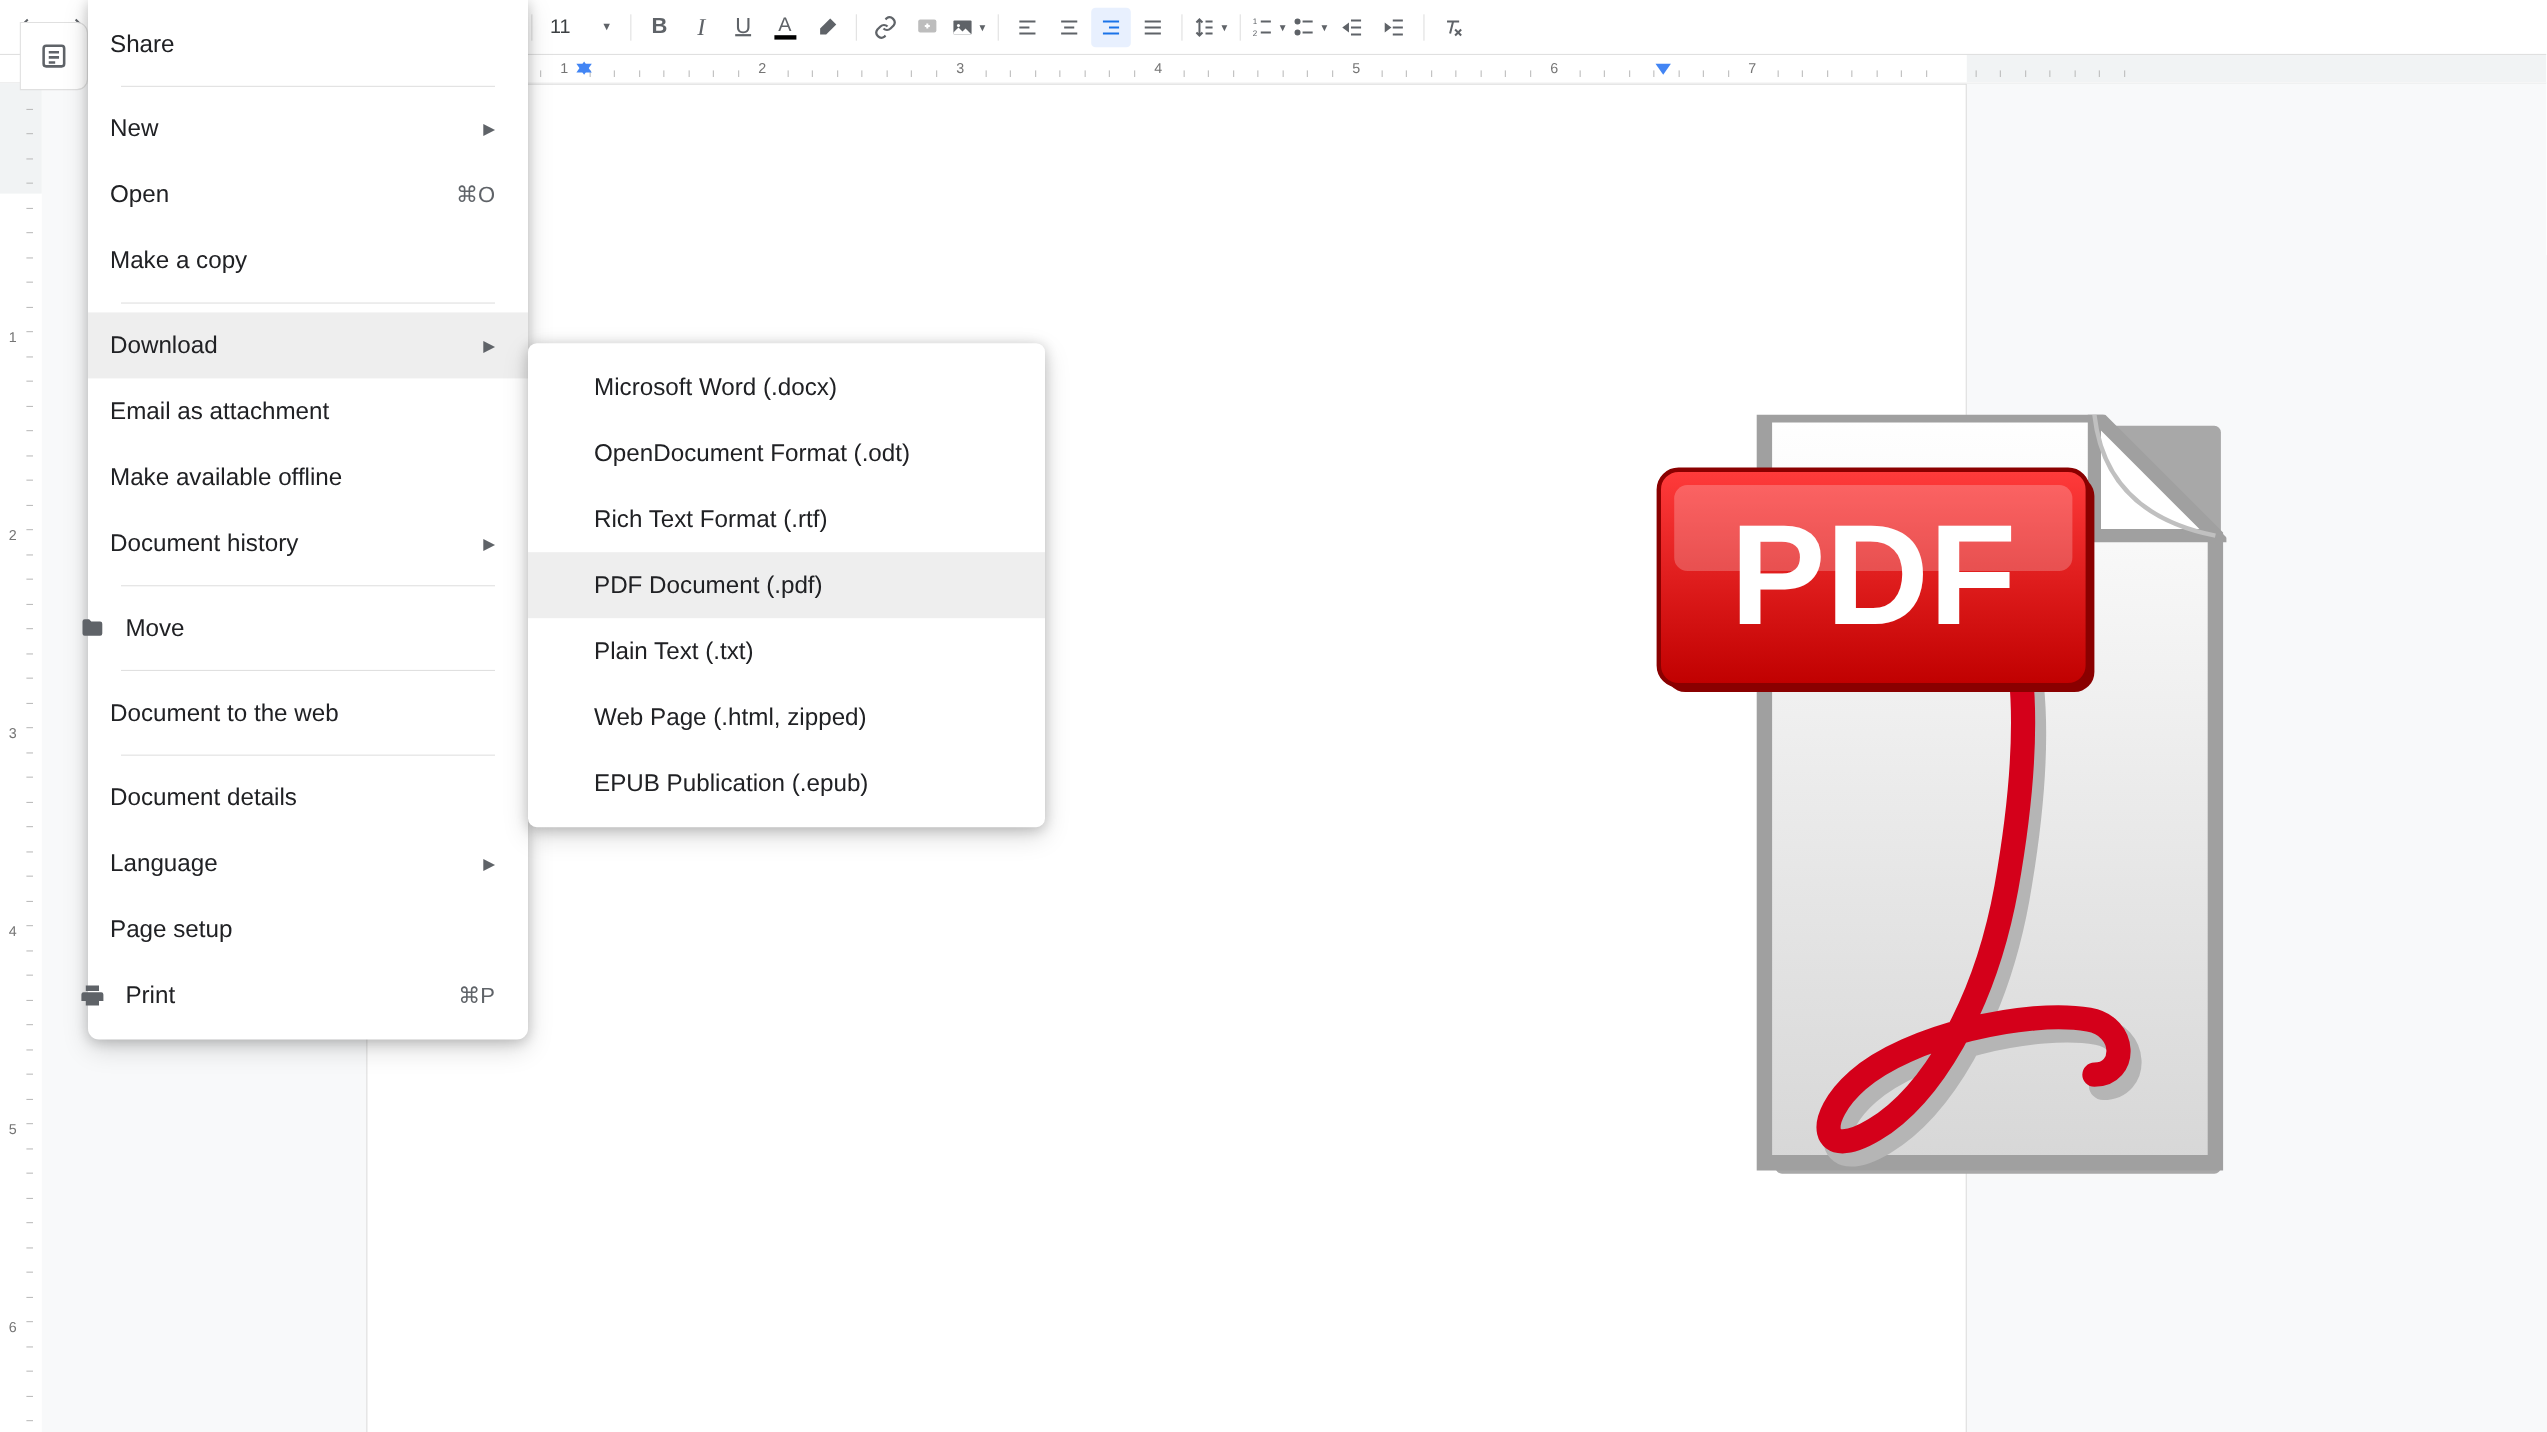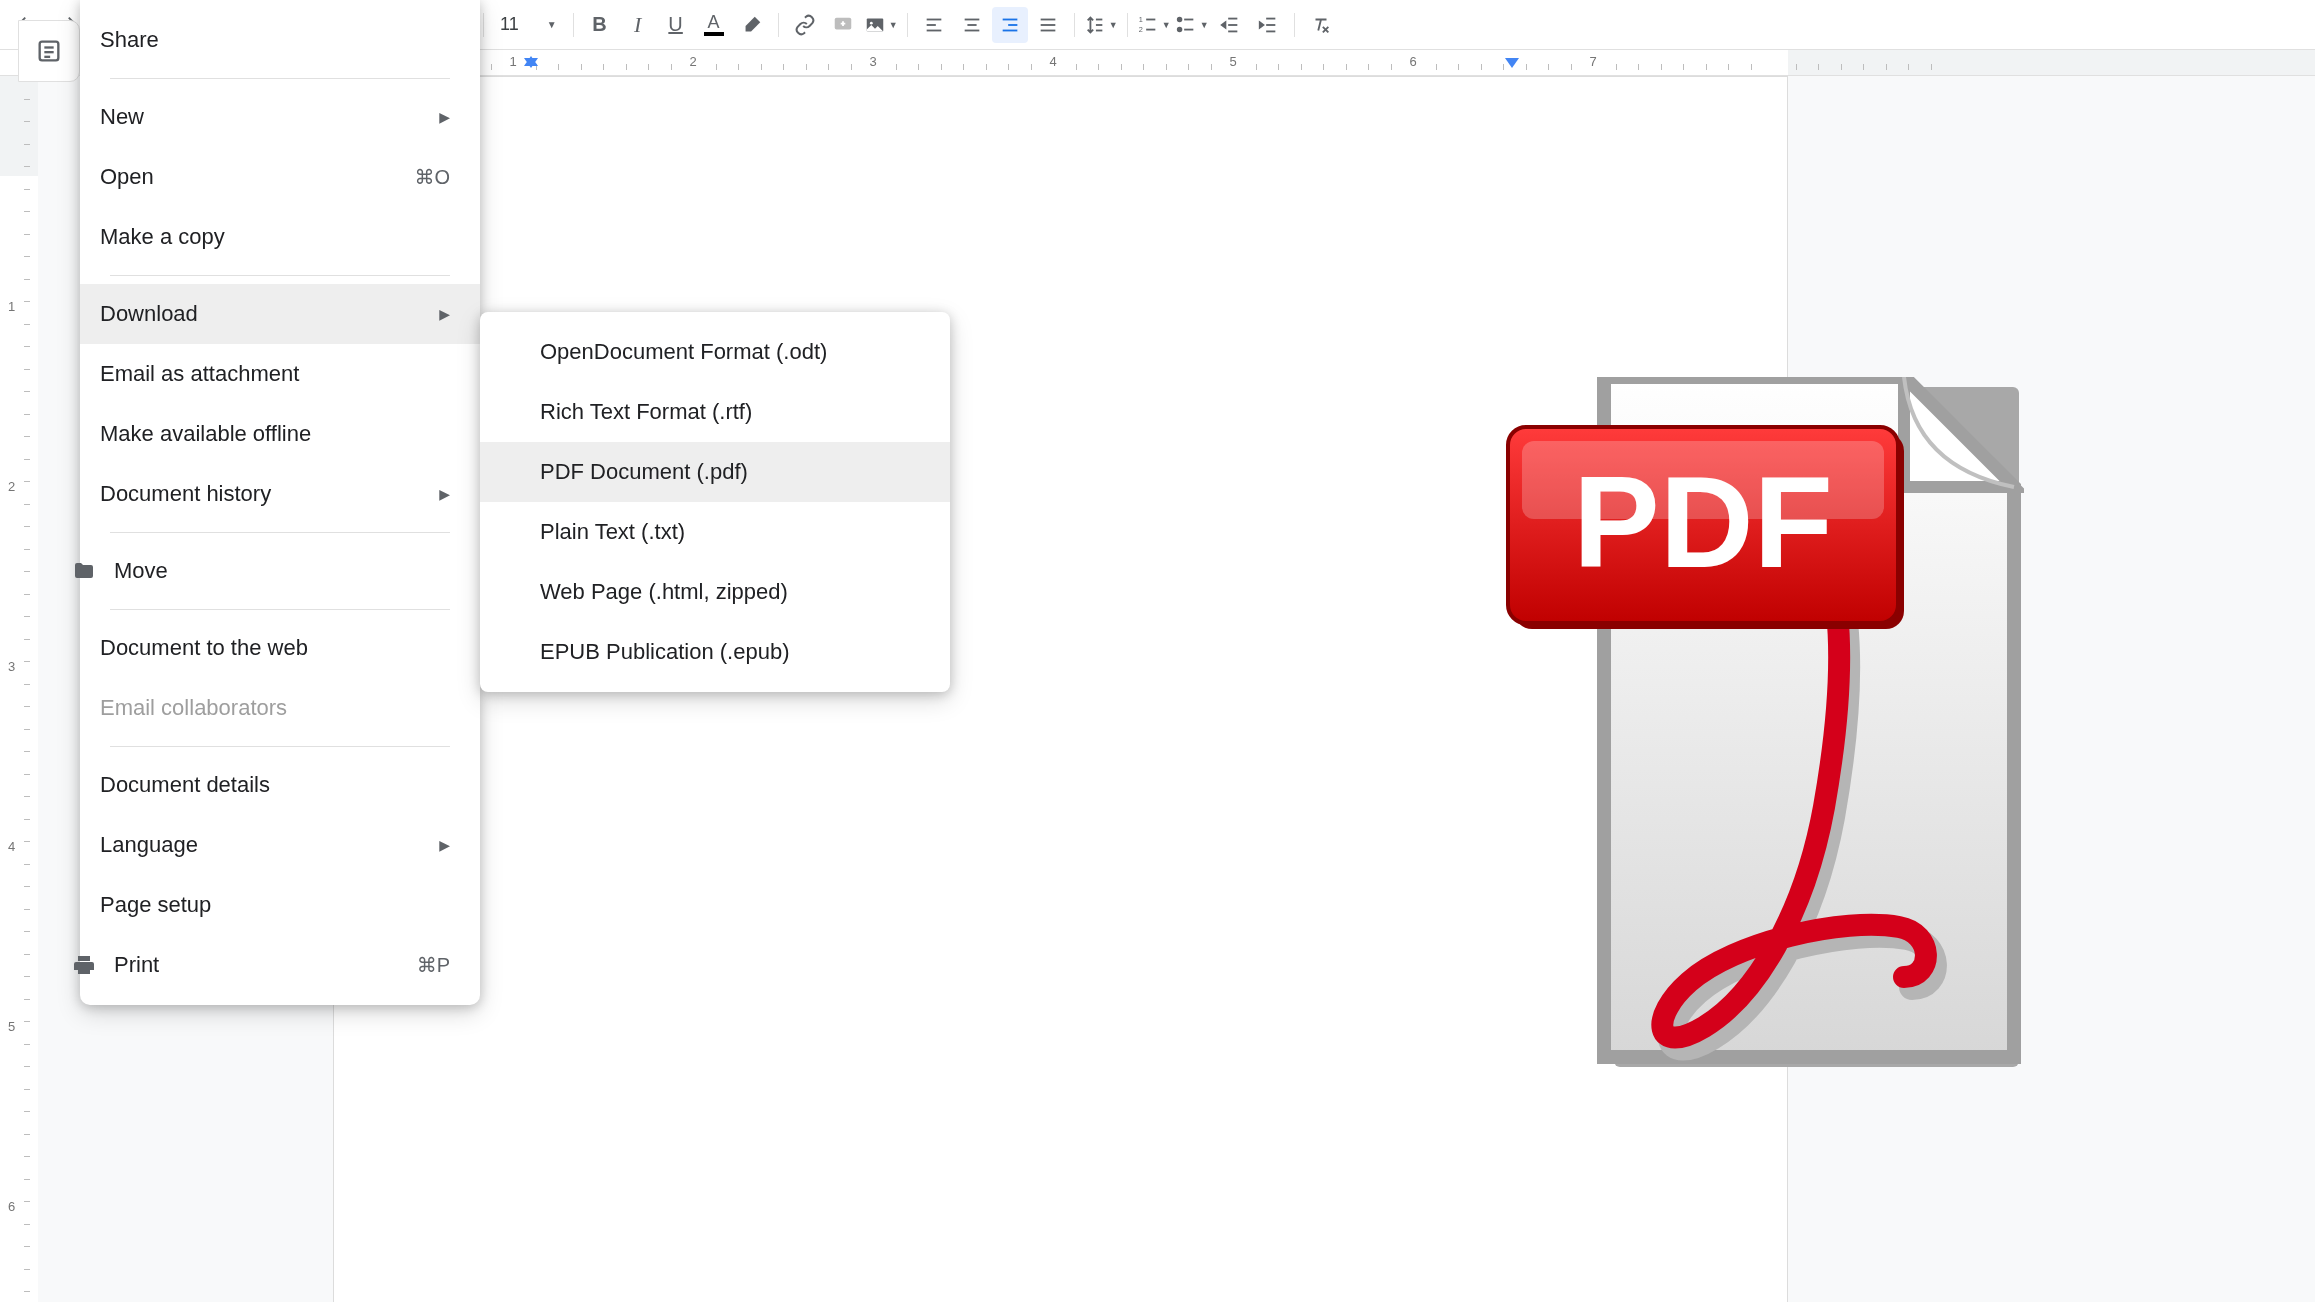--- a/index.html
+++ b/index.html
@@ -563,23 +563,20 @@
         <svg width="24" height="24" viewBox="0 0 24 24" fill="#5f6368">
           <path d="M3 6a2 2 0 012-2h4l2 2h8a2 2 0 012 2v9a2 2 0 01-2 2H5a2 2 0 01-2-2z"></path>
         </svg>
       </span>
     <span class="label">Move</span>
   </div>
   <div class="menu-sep"></div>
   <div class="menu-item">
       <span class="label">Document to the web</span>
     </div>
-  <div class="menu-item disabled">
-      <span class="label">Email collaborators</span>
-    </div>
   <div class="menu-sep"></div>
   <div class="menu-item">
       <span class="label">Document details</span>
     </div>
   <div class="menu-item">
       <span class="label">Language</span>
       <span class="sub-arrow">▶</span>
     </div>
   <div class="menu-item">
       <span class="label">Page setup</span>
@@ -590,20 +587,23 @@
           <path d="M6 3h12v5H6zM4 9h16a2 2 0 012 2v6h-4v4H6v-4H2v-6a2 2 0 012-2zm4 8h8v4H8z"></path>
         </svg>
       </span>
     <span class="label">Print</span>
       <span class="shortcut">⌘P</span>
   </div>
 </div>
 
 <div class="submenu">
   <div class="menu-item">
+      <span class="label">Microsoft Word (.docx)</span>
+    </div>
+  <div class="menu-item">
       <span class="label">OpenDocument Format (.odt)</span>
     </div>
   <div class="menu-item">
       <span class="label">Rich Text Format (.rtf)</span>
     </div>
   <div class="menu-item selected">
       <span class="label">PDF Document (.pdf)</span>
     </div>
   <div class="menu-item">
       <span class="label">Plain Text (.txt)</span>

